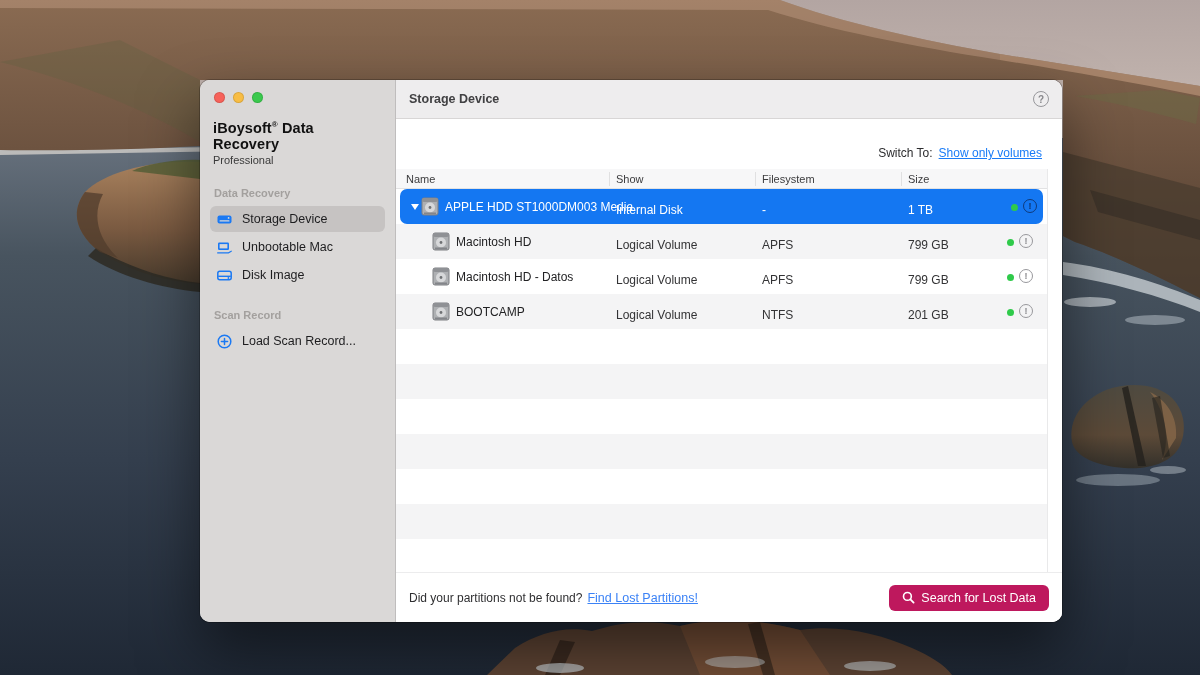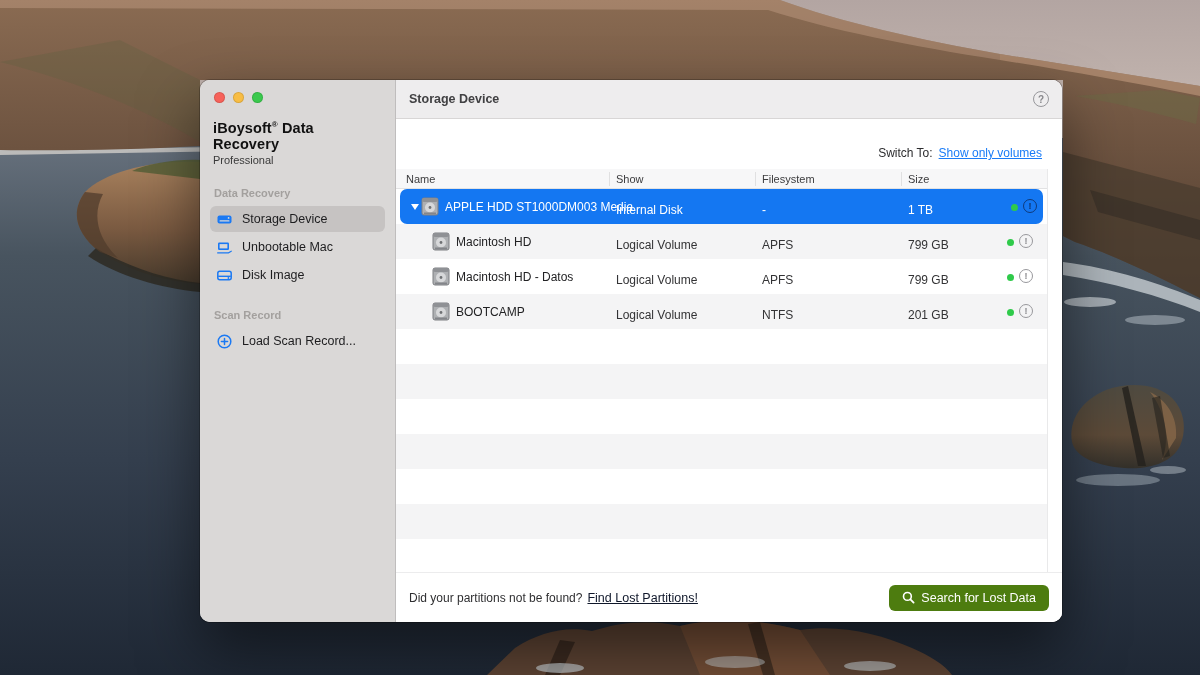--- a/index.html
+++ b/index.html
@@ -62,22 +62,22 @@
   .row .hdd.lvl0 { left:21px; } .row .hdd.lvl1 { left:36px; }
   .name-label { position:absolute; top:0; height:35px; display:flex; align-items:center; font-size:12px; color:#222224; }
   .name-label.lvl0 { left:45px; color:#fff; } .name-label.lvl1 { left:60px; }
   .dot { position:absolute; left:611px; top:14.5px; width:7px; height:7px; border-radius:50%; background:#2fca4a; }
   .info { position:absolute; left:623px; top:10px; width:14px; height:14px; border:1.5px solid #98989c; border-radius:50%;
     color:#8c8c90; font-size:9px; font-weight:bold; display:flex; align-items:center; justify-content:center; background:transparent; }
   .row.selected .info { border-color:rgba(12,37,84,.75); color:rgba(12,37,84,.85); }
 
   .footerbar { flex:0 0 50px; height:50px; border-top:1px solid #ececed; background:#fff; display:flex; align-items:center; padding:0 13px; }
   .footer-q { font-size:12px; color:#2f2f31; }
-  .footer-link { font-size:12.5px; color:#0f172a; text-decoration:underline; margin-left:5px; }
-  .search-btn { margin-left:auto; height:26px; padding:0 13px; background:#4d7c0f; border:none; border-radius:6px;
+  .footer-link { font-size:12.5px; color:#3b82f6; text-decoration:underline; margin-left:5px; }
+  .search-btn { margin-left:auto; height:26px; padding:0 13px; background:#be185d; border:none; border-radius:6px;
     color:#fff; font-size:12.5px; font-family:"Liberation Sans",sans-serif; display:flex; align-items:center; gap:6px; }
 </style>
 </head>
 <body>
 
 <div class="stage">
 
   <div class="wallpaper">
     <svg viewBox="0 0 1200 675" preserveAspectRatio="none">
       <defs>

